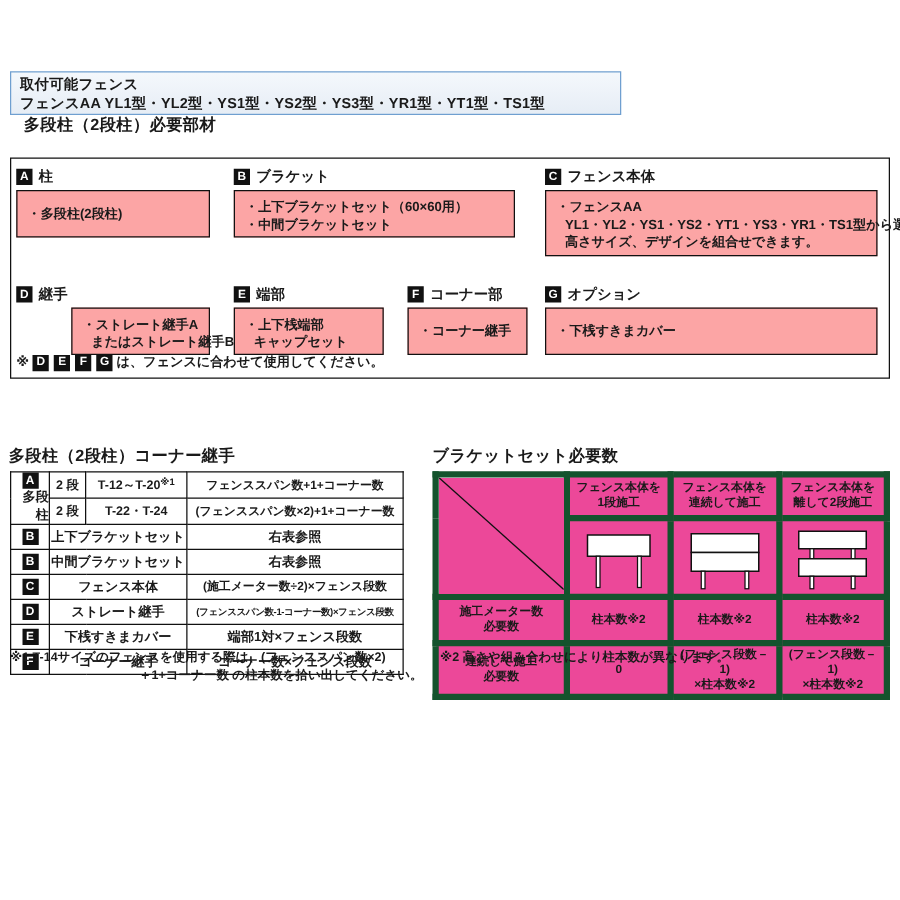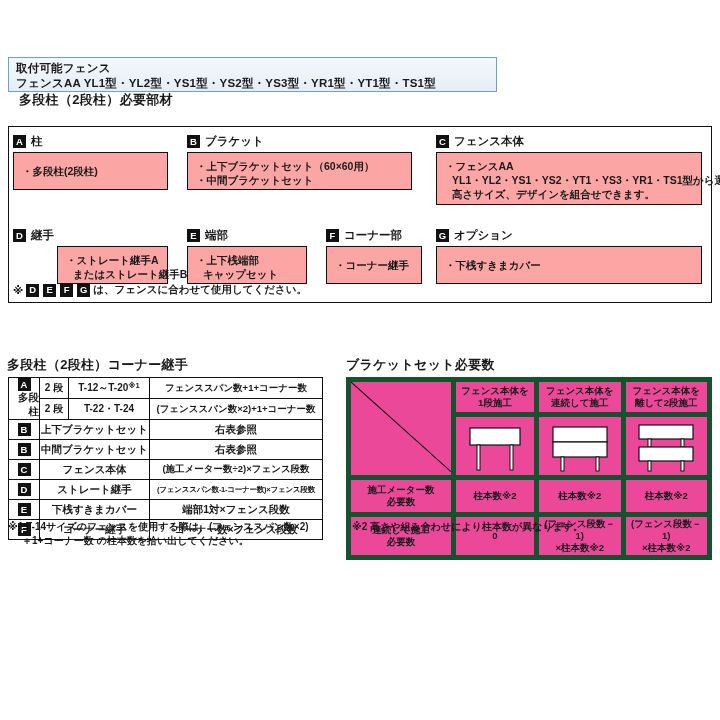--- a/index.html
+++ b/index.html
@@ -96,21 +96,21 @@
   .tl-size{width:80px;}
   .tl-formula{font-size:9.5px;}
   .tl-name{font-size:10.5px;}
   .tiny{font-size:7.6px;letter-spacing:-.3px;}
   .sup{font-size:7.5px;vertical-align:top;}
 
   .note1{
     position:absolute;left:8px;top:520px;width:330px;
     font-size:10px;line-height:14px;font-weight:700;
   }
-  .note1 .l2{padding-left:14px;}
+  .note1 .l2{padding-left:14px;text-align:right;}
 
   
   .tbl-right{
     position:absolute;left:346px;top:377px;width:366px;
     font-size:9.5px;font-weight:700;
   }
   .tbl-right td{
     border:5px solid #14532d;padding:1px 2px;text-align:center;vertical-align:middle;
     background:#ec4899;line-height:12px;
   }

